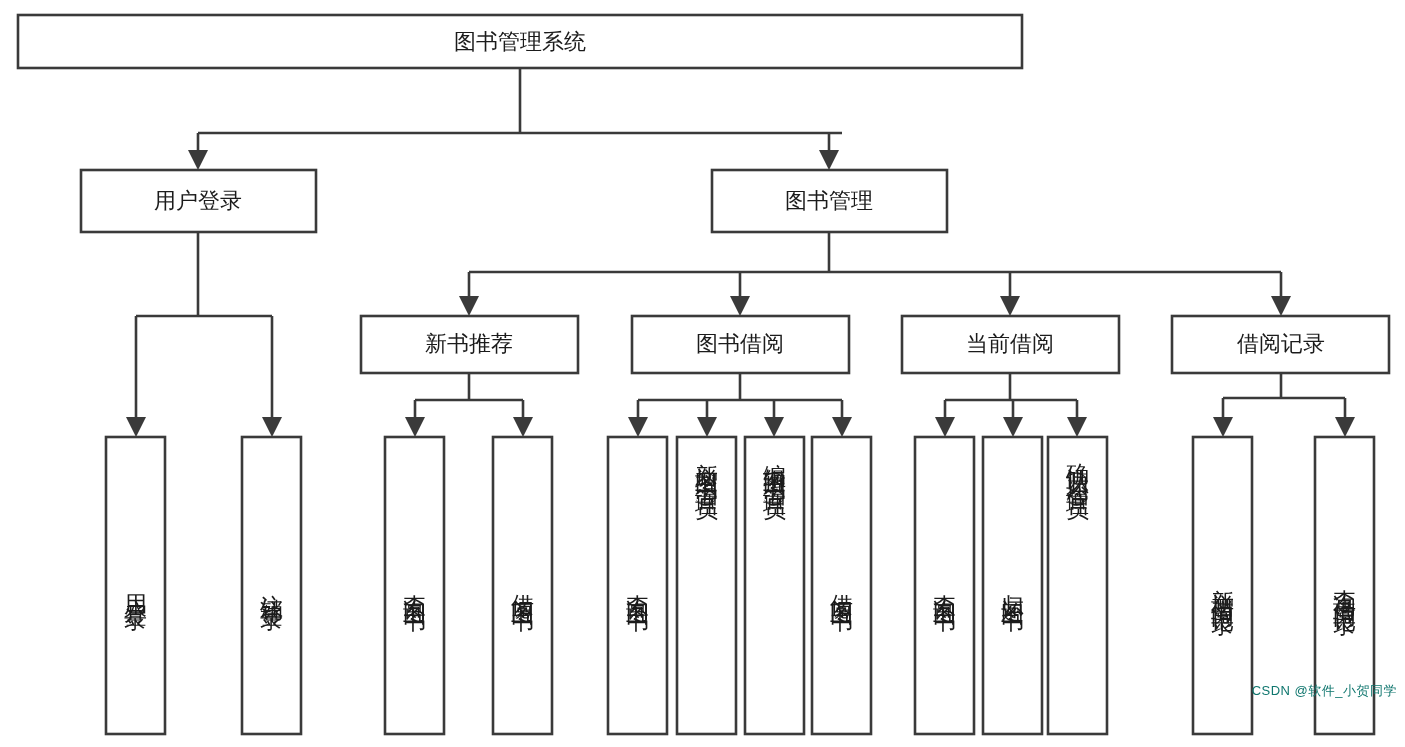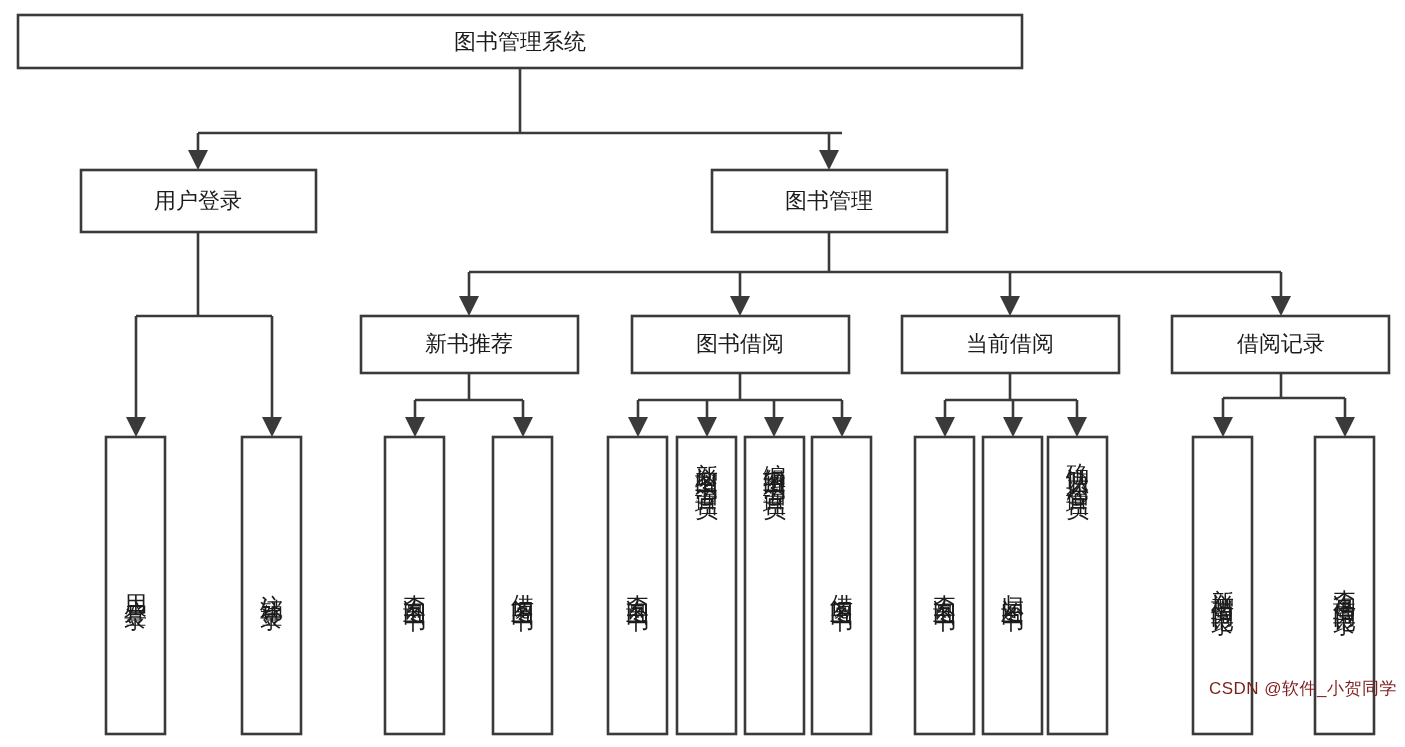--- a/index.html
+++ b/index.html
@@ -64,22 +64,22 @@
     display: flex;
     align-items: center;
     justify-content: center;
     pointer-events: none;
   }
   .watermark {
     position: absolute;
     right: 8px;
     bottom: 6px;
     font-family: "Liberation Sans", "DejaVu Sans", sans-serif;
-    font-size: 17px;
-    color: #7f1d1d;
+    font-size: 13px;
+    color: #0f766e;
     letter-spacing: 0.5px;
     white-space: nowrap;
   }
 </style>
 </head>
 <body>
 
 <div id="diagram-root">
 
   <svg class="diagram-canvas" viewBox="0 0 1405 747">

